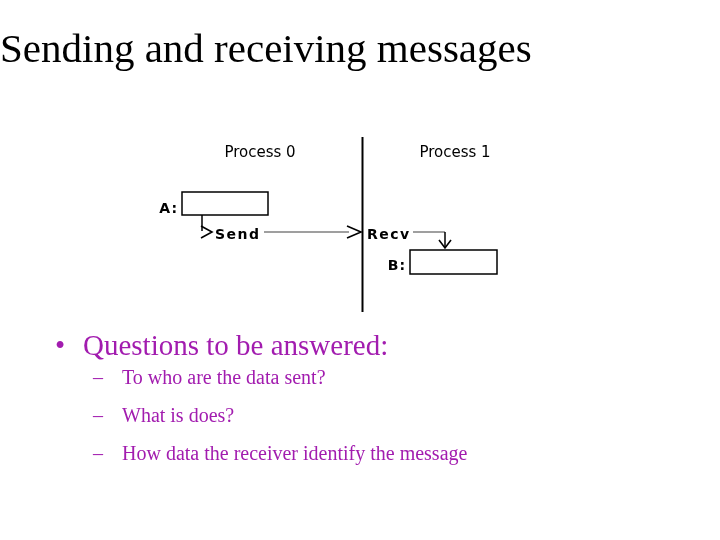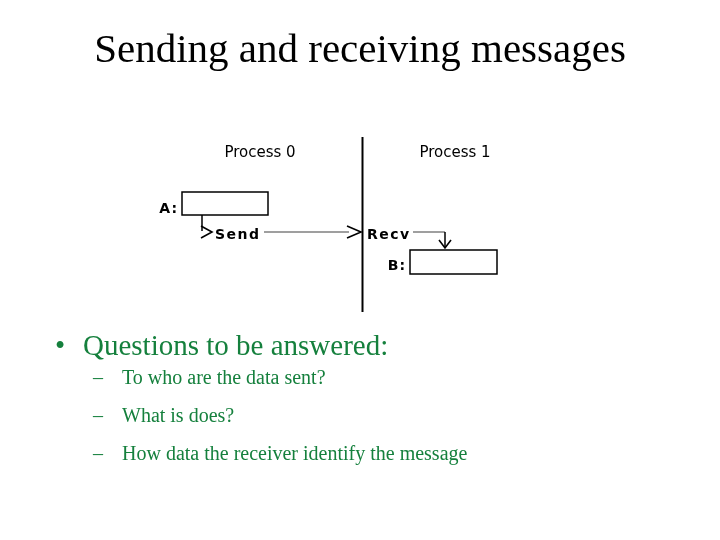--- a/index.html
+++ b/index.html
@@ -13,21 +13,21 @@
     background: #ffffff;
     overflow: hidden;
   }
 
   
   .title {
     position: absolute;
     top: 22px;
     left: 0;
     width: 720px;
-    text-align: center;
+    text-align: left;
     font-size: 41px;
     line-height: 52px;
     color: #000000;
     font-weight: normal;
   }
 
   
   .diagram {
     position: absolute;
     left: 140px;
@@ -39,21 +39,21 @@
     font-family: "DejaVu Sans", "Liberation Sans", sans-serif;
     fill: #000000;
   }
   .proc-label { font-size: 15px; }
   .buf-label  { font-size: 14px; font-weight: bold; letter-spacing: 1px; }
   .op-label   { font-size: 14px; font-weight: bold; letter-spacing: 1.5px; }
 
   
   .bullet-line {
     position: absolute;
-    color: #15803d;
+    color: #a21caf;
     white-space: nowrap;
   }
   .level1 { font-size: 29px; left: 55px; }
   .level2 { font-size: 20px; left: 93px; }
   .marker1 { display: inline-block; width: 28px; }
   .marker2 { display: inline-block; width: 29px; }
 </style>
 </head>
 <body>
 

